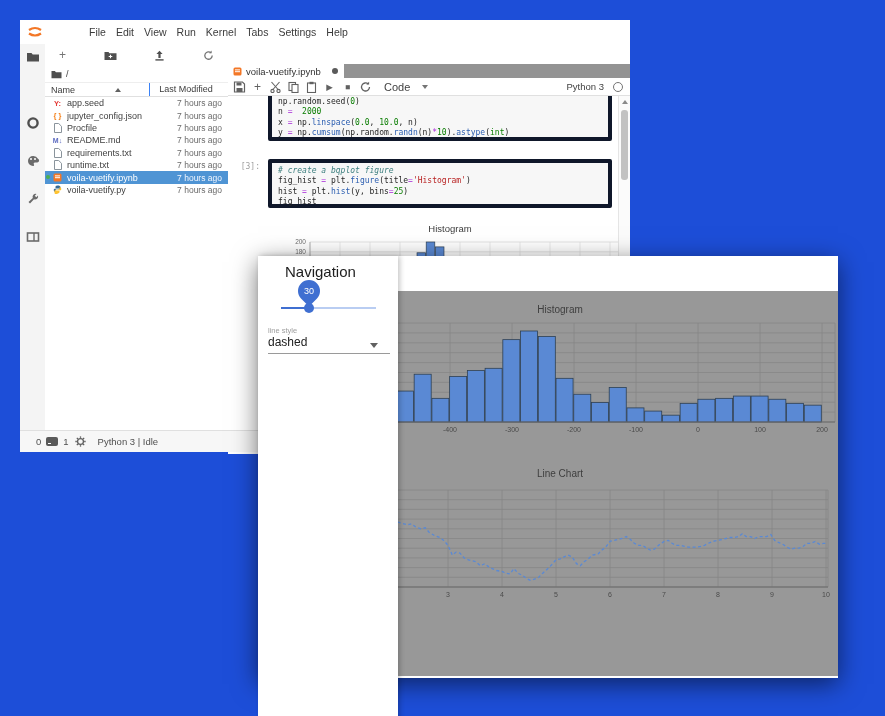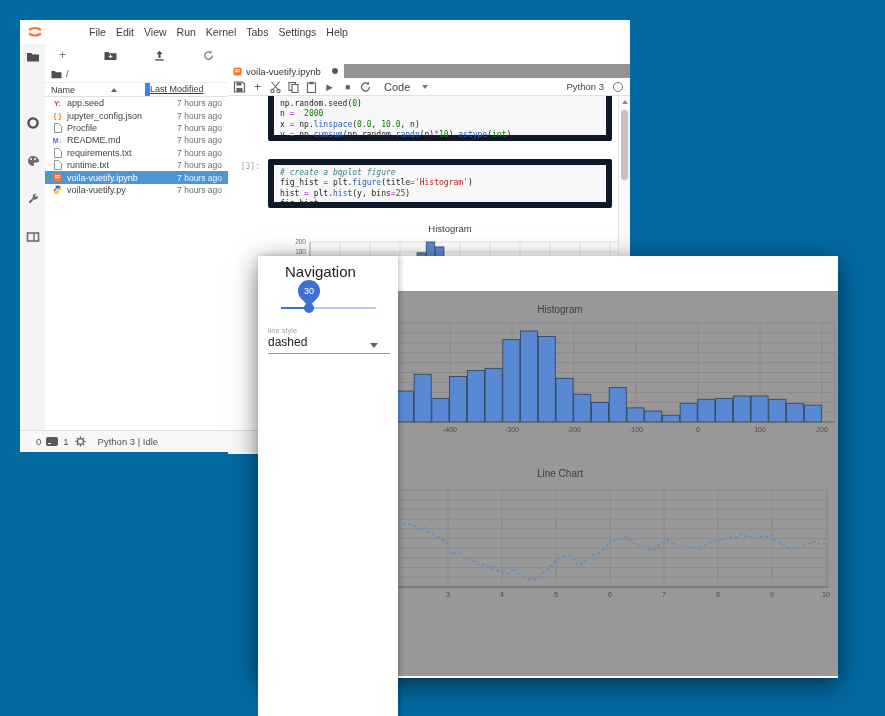--- a/index.html
+++ b/index.html
@@ -1,16 +1,16 @@
 <!DOCTYPE html>
 <html><head>
 <meta charset="utf-8">
 <style>
   html,body{margin:0;padding:0;background:#000;}
-  .stage{position:relative;width:885px;height:716px;background:#0369a1;overflow:hidden;
+  .stage{position:relative;width:885px;height:716px;background:#1d4ed8;overflow:hidden;
          font-family:"Liberation Sans", sans-serif;}
   .abs{position:absolute;}
 
   
   #jlab{left:20px;top:20px;width:610px;height:432px;background:#fff;}
   #menubar{left:0;top:0;width:610px;height:24px;background:#fff;border-bottom:1px solid #e0e0e0;
            display:flex;align-items:center;}
   #menubar .logo{width:18px;height:14px;margin-left:6px;}
   #menubar .menu-item{font-size:10.5px;color:#3c3c3c;padding:0 5px;cursor:default;}
   #menubar .menu-item:first-of-type{margin-left:40px;}
@@ -21,21 +21,21 @@
   #sidebar .sb-icon.first{margin-top:6px;margin-bottom:28px;}
   #sidebar .sb-icon + .sb-icon{margin-top:24px;}
 
   #filebrowser{left:25px;top:24px;width:183px;height:386px;background:#fff;border-right:1px solid #ccc;}
   #fb-toolbar{left:0;top:0;width:183px;height:22px;display:flex;align-items:center;justify-content:space-between;padding:0 14px;box-sizing:border-box;}
   #fb-crumb{left:0;top:22px;width:183px;height:16px;display:flex;align-items:center;padding-left:6px;box-sizing:border-box;font-size:9px;color:#424242;}
   #fb-header{left:0;top:38px;width:183px;height:15px;border-top:1px solid #eee;border-bottom:1px solid #e0e0e0;box-sizing:border-box;
              display:flex;align-items:center;font-size:9px;color:#3c3c3c;gap:20px;}
   #fb-header .col-name{padding-left:6px;flex:1;}
   #fb-header .sort-caret{width:0;height:0;border-left:3px solid transparent;border-right:3px solid transparent;border-bottom:4px solid #616161;margin-right:8px;}
-  #fb-header .col-mod{width:72px;text-align:left;padding-right:6px;border-left:5px solid #3b82f6;line-height:13px;text-decoration:underline;}
+  #fb-header .col-mod{width:72px;text-align:center;padding-right:6px;border-left:1px solid #3b82f6;line-height:13px;}
   #fb-rows{left:0;top:53px;width:183px;}
   .fb-row{height:12.4px;display:flex;align-items:center;font-size:9px;color:#424242;position:relative;}
   .fb-row .ficon{width:11px;height:9px;margin-left:7px;margin-right:4px;display:flex;align-items:center;justify-content:center;flex-shrink:0;}
   .fb-row .fname{flex:1;white-space:nowrap;overflow:hidden;}
   .fb-row .fmod{width:66px;text-align:right;padding-right:6px;font-size:8.5px;color:#6b6b6b;}
   .fb-row.selected{background:#4f94d4;color:#fff;}
   .fb-row.selected .fmod{color:#f0f6ff;}
   .fb-row .rundot{position:absolute;left:1px;top:4px;width:4px;height:4px;border-radius:50%;background:#4caf50;}
   .ic-yaml{color:#e53935;font-weight:bold;font-size:7.5px;}
   .ic-json{color:#f57f17;font-weight:bold;font-size:7.5px;}
@@ -49,21 +49,21 @@
   #nbtab .dirty-dot{width:6px;height:6px;border-radius:50%;background:#5a5a5a;margin-right:6px;}
   #nbtoolbar{left:0;top:34px;width:402px;height:18px;background:#fff;border-bottom:1px solid #e0e0e0;
              display:flex;align-items:center;box-sizing:border-box;}
   .tb-icon{width:13px;height:12px;margin-left:5px;color:#616161;display:flex;align-items:center;justify-content:center;font-size:9px;}
   #tb-mode{font-size:11px;color:#424242;margin-left:12px;}
   #tb-mode-caret{width:0;height:0;border-left:3.5px solid transparent;border-right:3.5px solid transparent;border-top:4px solid #757575;margin-left:12px;}
   #tb-kernel{margin-left:auto;font-size:9.5px;color:#424242;}
   #tb-kernel-circle{width:8px;height:8px;border:1.4px solid #757575;border-radius:50%;margin:0 7px 0 9px;}
 
   #nbcontent{left:0;top:52px;width:390px;height:358px;overflow:hidden;background:#fff;}
-  .cell-editor{position:absolute;left:40px;width:344px;background:#f7f7f7;border:6px solid #0f172a;border-radius:2px;
+  .cell-editor{position:absolute;left:40px;width:344px;background:#f7f7f7;border:4px solid #0f172a;border-radius:2px;
                box-sizing:border-box;padding:3px 6px;}
   .code-line{font-family:"DejaVu Sans Mono", monospace;font-size:8px;line-height:10.4px;white-space:pre;color:#262626;}
   .tk-num{color:#097d00;} .tk-op{color:#a726d8;} .tk-str{color:#b82121;}
   .tk-com{color:#3f8080;font-style:italic;} .tk-prop{color:#2a5db0;} .tk-blt{color:#097d00;}
   .cell-prompt{position:absolute;left:0;width:32px;text-align:right;font-family:"DejaVu Sans Mono", monospace;
                font-size:8px;color:#9e9e9e;}
 
   #nbscroll{left:390px;top:52px;width:12px;height:358px;background:#fbfbfb;border-left:1px solid #e5e5e5;box-sizing:border-box;}
   #nbscroll .up{width:0;height:0;border-left:3.5px solid transparent;border-right:3.5px solid transparent;border-bottom:4px solid #8a8a8a;margin:4px auto 0;}
   #nbscroll .thumb{width:7px;margin:6px auto 0;height:70px;background:#c2c2c2;border-radius:3px;}

